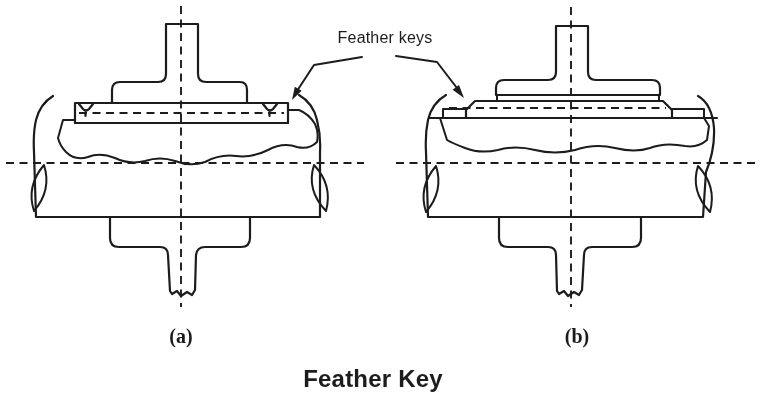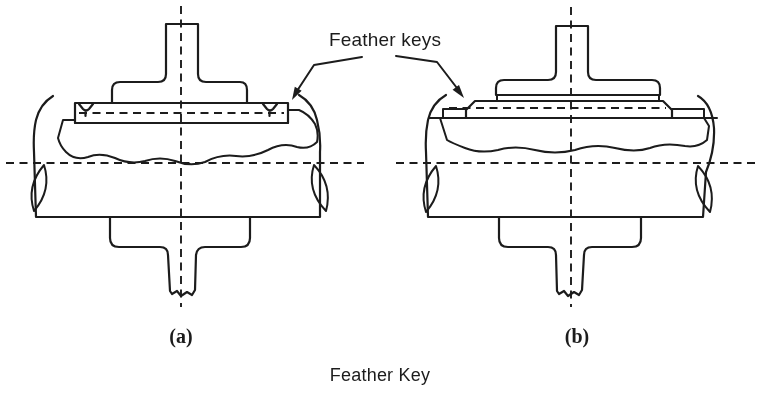--- a/index.html
+++ b/index.html
@@ -2,23 +2,23 @@
 <html style="--ink: #1c1c1c; --bg: #ffffff;"><head>
 <meta charset="utf-8">
 <style>
   html,body{margin:0;padding:0;background:#fff;}
   .stage{
     position:relative;width:768px;height:414px;background:var(--bg,#ffffff);
     font-family:"Liberation Sans",sans-serif;overflow:hidden;
   }
   .stage svg{position:absolute;left:0;top:0;}
   .lbl{position:absolute;transform:translateX(-50%);color:var(--ink,#1c1c1c);white-space:nowrap;}
-  .feather-keys-lbl{font-size:19px;letter-spacing:.2px;}
+  .feather-keys-lbl{font-size:16px;letter-spacing:.2px;}
   .fig-caption{font-family:"Liberation Serif",serif;font-weight:bold;font-size:20px;}
-  .main-title{font-weight:normal;font-size:18px;letter-spacing:.2px;margin-left:7px;}
+  .main-title{font-weight:bold;font-size:24px;letter-spacing:.2px;}
   .ln{stroke:var(--ink,#1c1c1c);fill:none;stroke-width:2.2;stroke-linejoin:round;stroke-linecap:round;}
   .thin{stroke-width:2;}
   .dash{stroke:var(--ink,#1c1c1c);fill:none;stroke-width:1.9;stroke-dasharray:8 5.5;}
   .hl{stroke:var(--ink,#1c1c1c);stroke-width:2.6;}
   .solid{fill:var(--ink,#1c1c1c);stroke:none;}
   .white{fill:#ffffff;}
 </style>
 </head>
 <body>
 

